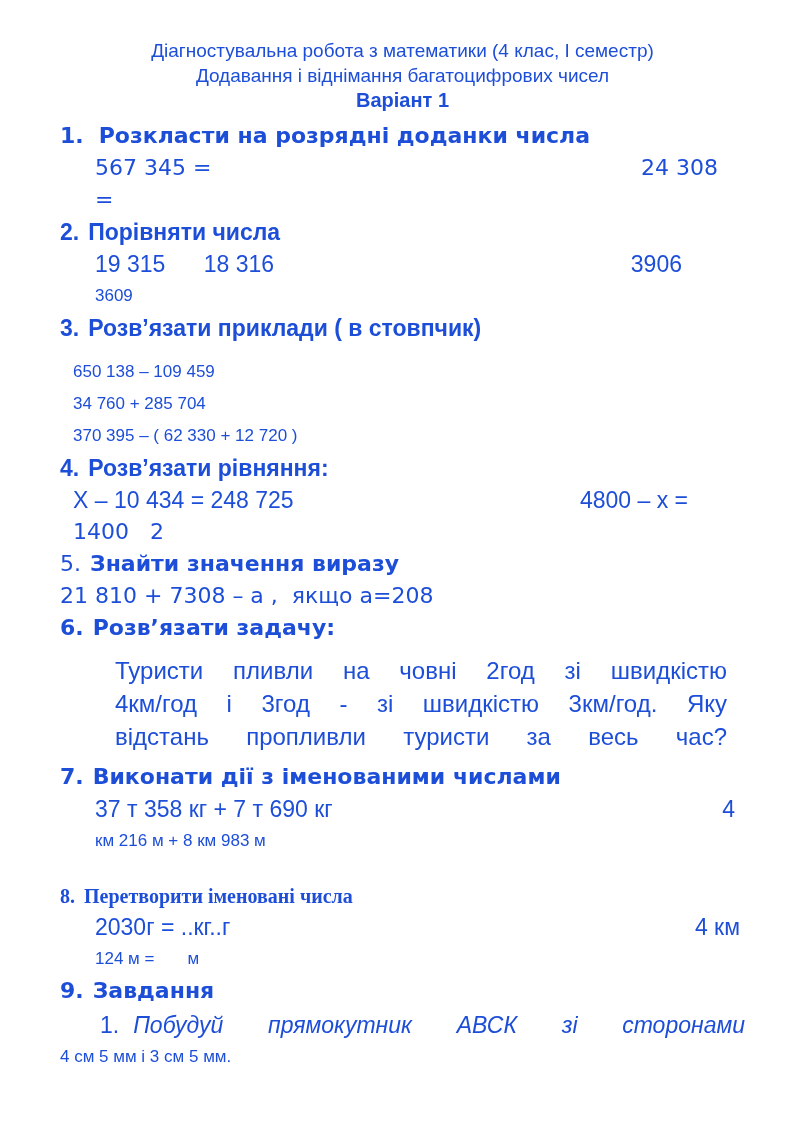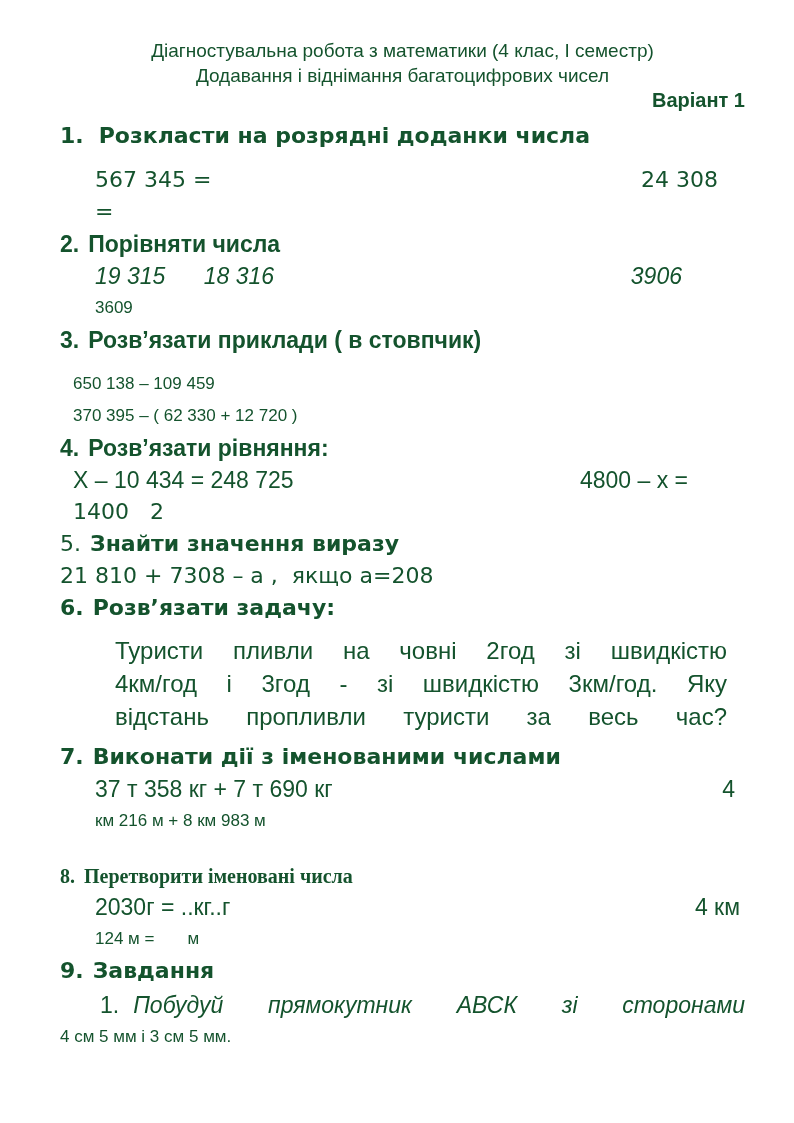--- a/index.html
+++ b/index.html
@@ -3,50 +3,50 @@
 <meta charset="utf-8">
 <style>
   * { margin: 0; padding: 0; box-sizing: border-box; }
   html, body { background: #ffffff; }
   .page {
     position: relative;
     width: 794px;
     height: 1123px;
     margin: 0 auto;
     background: #ffffff;
-    color: #14532d;
+    color: #1d4ed8;
     padding: 38px 49px 20px 60px;
     overflow: hidden;
   }
   
   .n  { font-family: "Liberation Sans", sans-serif; }   
   .w  { font-family: "DejaVu Sans", sans-serif; }       
   .sf { font-family: "Liberation Serif", serif; }       
 
   .hline   { font-size: 19px; line-height: 25px; text-align: center; white-space: pre-wrap; }
-  .variant { font-size: 20px; line-height: 24px; text-align: right; font-weight: bold; }
+  .variant { font-size: 20px; line-height: 24px; text-align: center; font-weight: bold; }
 
   .h { font-size: 23px; line-height: 32px; font-weight: bold; display: flex; }
   .h.w  { font-size: 22px; }
   .h.sf { font-size: 20px; line-height: 30px; }
   .h .num { margin-right: 9px; white-space: pre; }
   .h .num.sp2 { margin-right: 15px; }
   .h .num.reg { font-weight: normal; }
 
   .line { font-size: 17px; line-height: 32px; white-space: pre-wrap; }
   .line.w { font-size: 22px; }
   .row  { display: flex; justify-content: space-between; font-size: 23px; line-height: 32px; }
-  .row.w { font-size: 22px; margin-top: 12px; }
+  .row.w { font-size: 22px; }
   .row span { white-space: pre-wrap; }
 
   .ind35 { margin-left: 35px; }
   .ind13 { margin-left: 13px; }
   .ind55 { }
   .pr27 { padding-right: 27px; }
-  .pr63 { padding-right: 63px; font-style: italic; }
+  .pr63 { padding-right: 63px; }
   .pr57 { padding-right: 57px; text-align: right; }
   .pr10 { padding-right: 10px; }
   .pr5  { padding-right: 5px; }
 
   .sec1 { margin-top: 8px; }
   .s3content { margin-top: 12px; }
   .para { margin-top: 10px; margin-bottom: 6px; }
   .para .pline {
     font-size: 24px; line-height: 33px;
     margin-left: 55px; margin-right: 18px;
@@ -93,20 +93,21 @@
     <div class="line n ind35">3609</div>
   </div>
 
   <div>
     <div class="h n">
       <span class="num">3.</span>
       <span>Розв’язати приклади ( в стовпчик)</span>
     </div>
     <div class="s3content">
       <div class="line n ind13">650 138 – 109 459</div>
+      <div class="line n ind13">34 760 + 285 704</div>
       <div class="line n ind13">370 395 – ( 62 330 + 12 720 )</div>
     </div>
   </div>
 
   <div>
     <div class="h n">
       <span class="num">4.</span>
       <span>Розв’язати рівняння:</span>
     </div>
     <div class="row n ind13 pr57">

